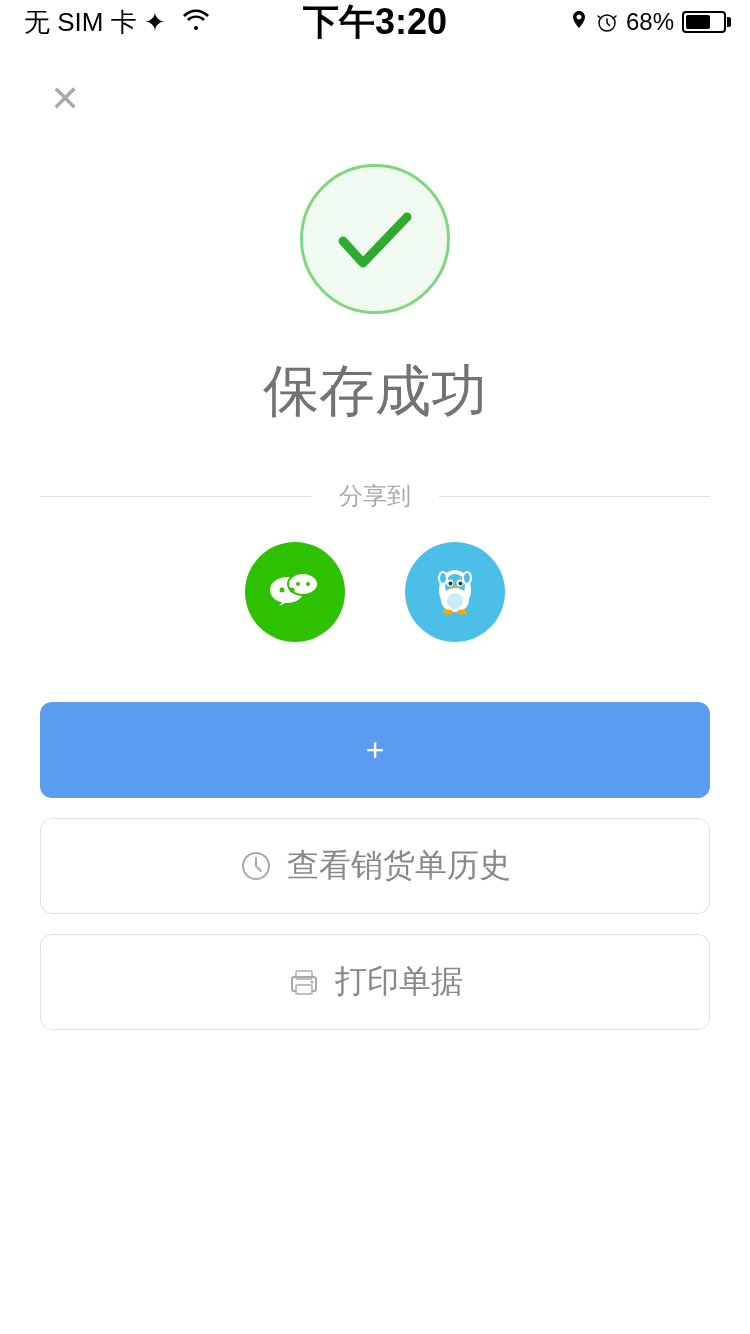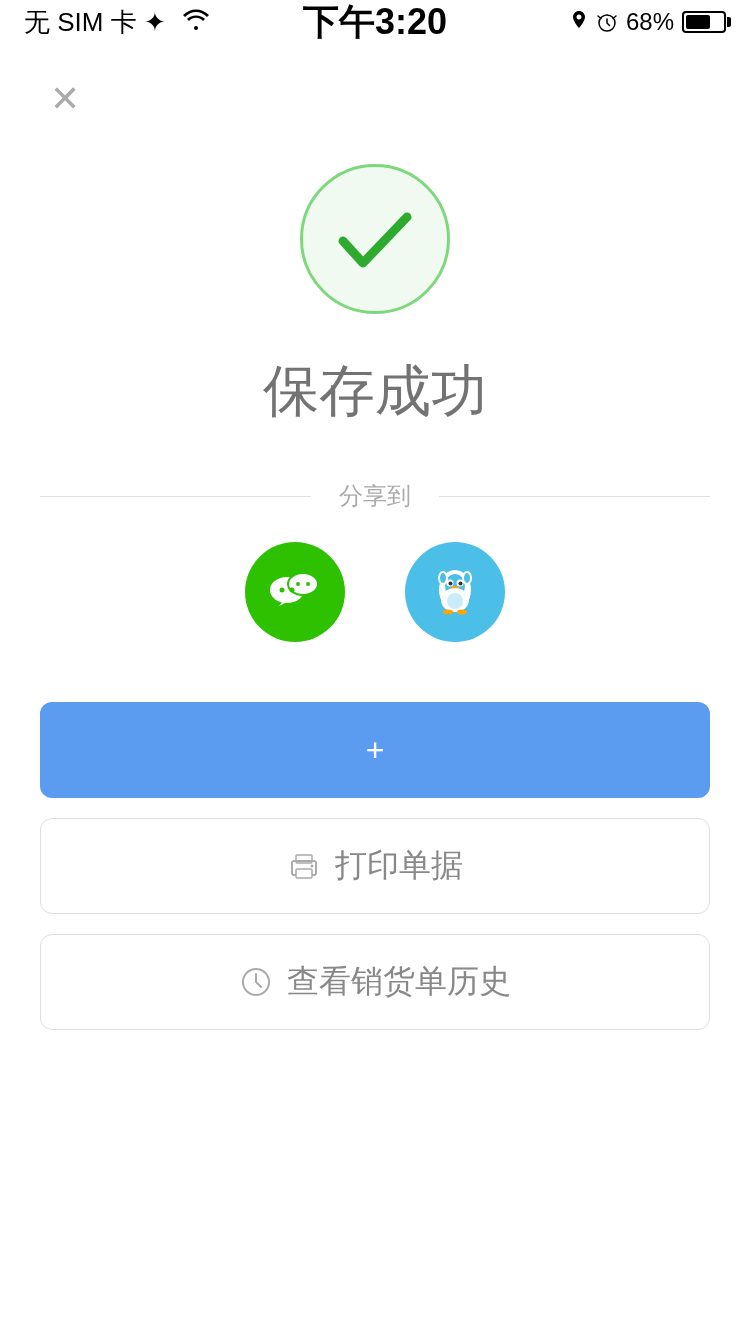--- a/index.html
+++ b/index.html
@@ -329,30 +329,30 @@
     </div>
   </div>
 
   <div class="actions">
     <button class="btn-primary">
       <span style="font-size:32px; font-weight:300;">+</span>
     </button>
 
     <button class="btn-secondary">
       <svg width="34" height="34" viewBox="0 0 34 34" fill="none">
+        <circle cx="17" cy="17" r="13" stroke="#aaa" stroke-width="2" fill="none"></circle>
+        <path d="M17 9v8l5 5" stroke="#aaa" stroke-width="2" stroke-linecap="round" stroke-linejoin="round"></path>
+      </svg>
+      <span>查看销货单历史</span>
+    </button>
+
+    <button class="btn-secondary">
+      <svg width="34" height="34" viewBox="0 0 34 34" fill="none">
         <rect x="5" y="12" width="24" height="14" rx="2" stroke="#aaa" stroke-width="2" fill="none"></rect>
         <rect x="9" y="20" width="16" height="9" rx="1" fill="white" stroke="#aaa" stroke-width="1.5"></rect>
         <rect x="9" y="6" width="16" height="8" rx="1" stroke="#aaa" stroke-width="1.5" fill="none"></rect>
         <circle cx="25" cy="17" r="1.5" fill="#aaa"></circle>
       </svg>
       <span>打印单据</span>
     </button>
-
-    <button class="btn-secondary">
-      <svg width="34" height="34" viewBox="0 0 34 34" fill="none">
-        <circle cx="17" cy="17" r="13" stroke="#aaa" stroke-width="2" fill="none"></circle>
-        <path d="M17 9v8l5 5" stroke="#aaa" stroke-width="2" stroke-linecap="round" stroke-linejoin="round"></path>
-      </svg>
-      <span>查看销货单历史</span>
-    </button>
   </div>
 
 </div>
 
 </body></html>

